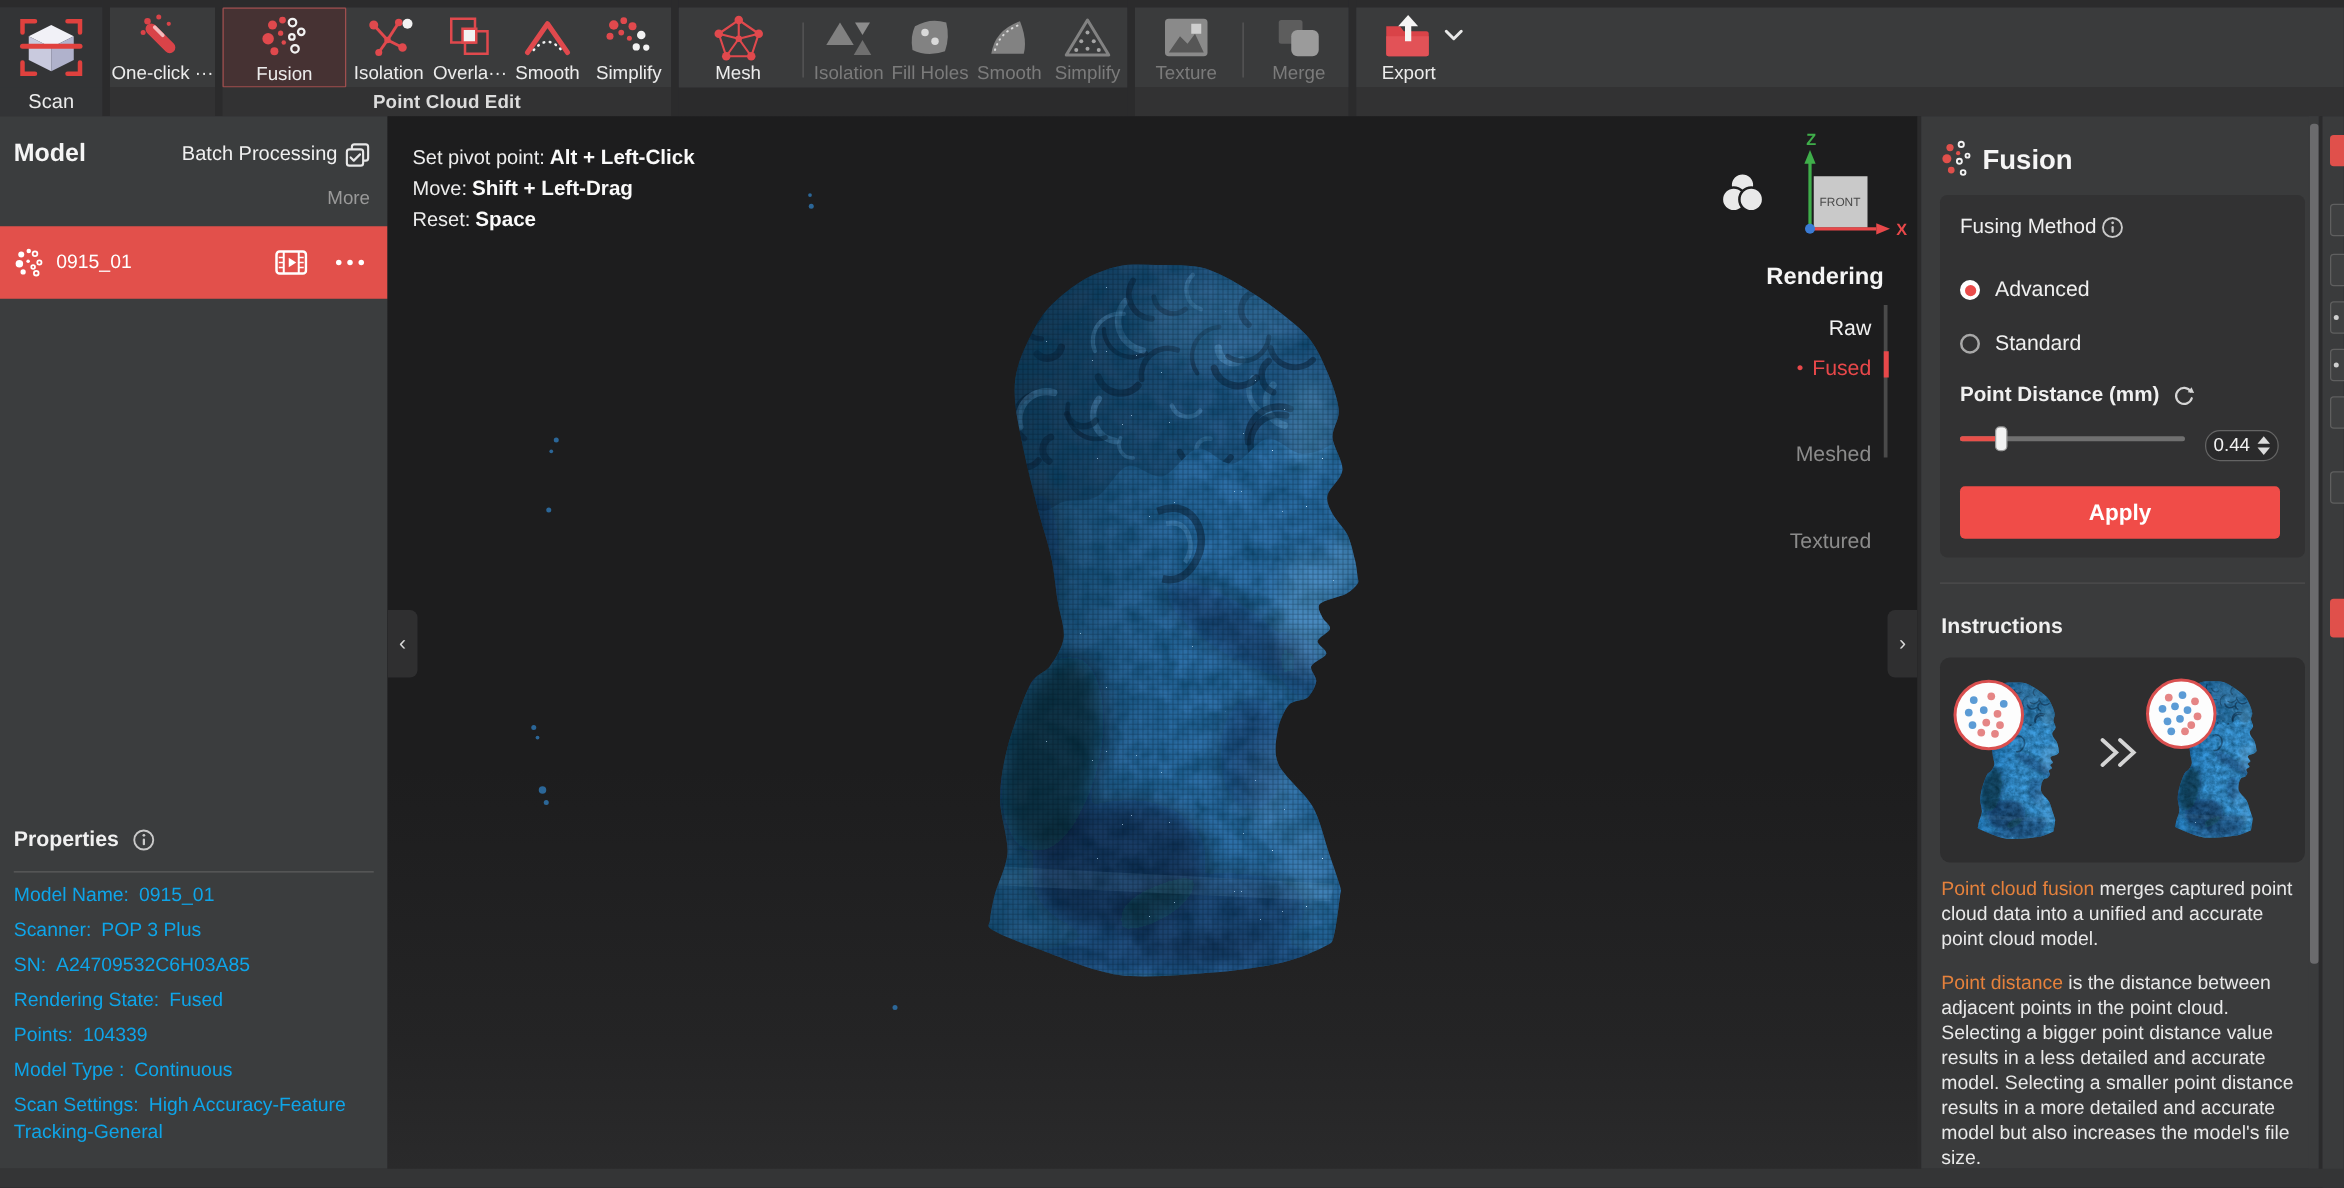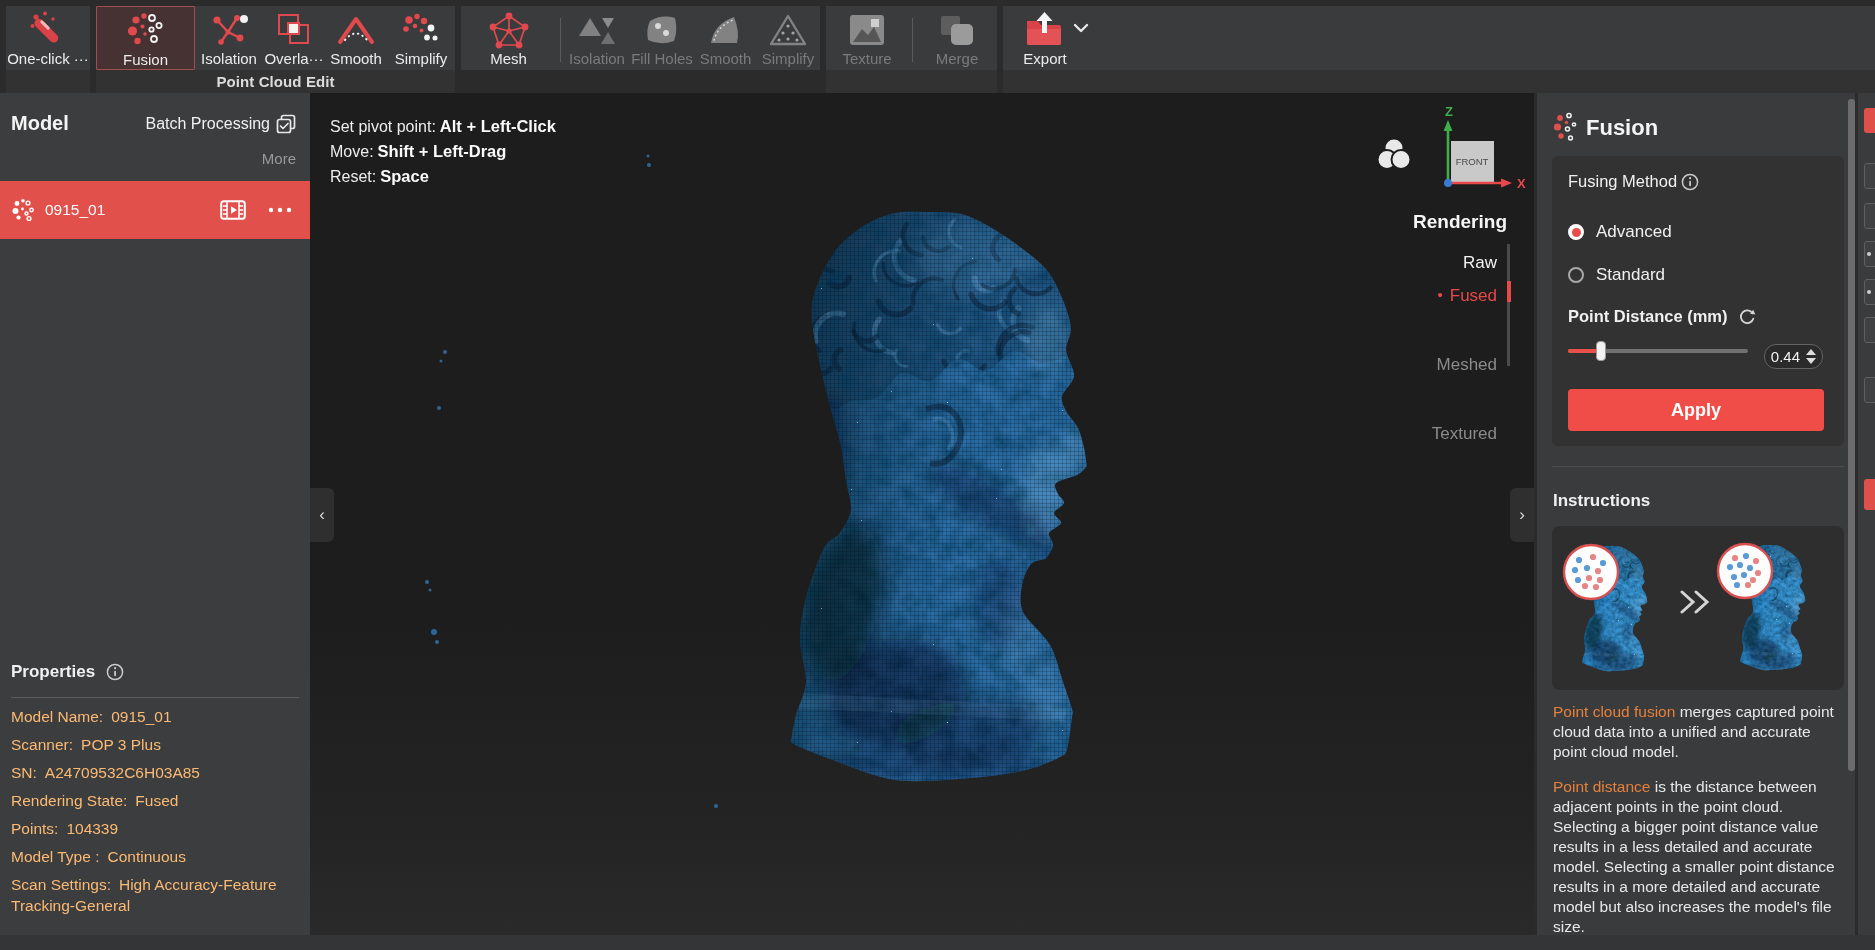--- a/index.html
+++ b/index.html
@@ -33,21 +33,21 @@
     font-size:16px; color:#f0f0f0; }
   #lp-more { position:absolute; right:14px; top:57px; font-size:15px; color:#9a9a9a; }
   #model-row { position:absolute; left:0; top:88px; width:310px; height:58px; background:#e2504b;
     display:flex; align-items:center; }
   #model-row .mr-name { color:#fff; font-size:15.5px; margin-left:9px; }
   #model-row .mr-right { margin-left:auto; display:flex; align-items:center; gap:22px; margin-right:18px; }
   #lp-props-title { position:absolute; left:11px; top:569px; font-size:17px; font-weight:bold; color:#f0f0f0;
     display:flex; align-items:center; gap:11px; }
   #lp-divider { position:absolute; left:11px; top:604px; width:288px; height:1px; background:#5d5d5d; }
   #lp-rows { position:absolute; left:11px; top:613px; width:292px; }
-  .prop-row { font-size:15.5px; color:#fdba74; line-height:21px; margin-bottom:7px; }
+  .prop-row { font-size:15.5px; color:#0ea5e9; line-height:21px; margin-bottom:7px; }
   .prop-row .pv { margin-left:8px; }
 
   
   #viewport { position:absolute; left:310px; top:93px; width:1224px; height:842px;
     background:linear-gradient(180deg,#1d1d1e 0%,#1d1d1e 62%,#242425 88%,#2a2a2b 100%); overflow:hidden; }
   #vp-sep-right { position:absolute; left:1534px; top:93px; width:3px; height:842px; background:#2b2b2c; }
   #vp-hints { position:absolute; left:20px; top:21px; font-size:16px; color:#ededed; }
   #vp-hints .hint { line-height:24px; }
   #vp-hints .hv { font-weight:bold; color:#fafafa; margin-left:4px; font-size:16.5px; }
   #gizmo { position:absolute; left:1060px; top:12px; width:180px; height:100px; }
@@ -118,20 +118,40 @@
   #bottom-bar { position:absolute; left:0; top:935px; width:1875px; height:15px; background:#343536; }
 
   svg { display:block; }
 </style>
 </head>
 <body>
 
 <div id="app">
 
   <header id="toolbar">
+      <div class="tb-block" id="scan-block">
+        <div class="tb-top"></div>
+        <div class="tb-row" style="justify-content: center; align-items: center;">
+          <div>
+            <svg width="52" height="50" viewBox="0 0 52 50">
+              <g stroke="#e0413e" stroke-width="3.6" fill="none" stroke-linecap="round">
+                <path d="M3,13 V4 H13"></path>
+                <path d="M39,4 H49 V13"></path>
+                <path d="M49,37 V46 H39"></path>
+                <path d="M13,46 H3 V37"></path>
+              </g>
+              <polygon points="26,7 44,16 26,25 8,16" fill="#f1f1f7"></polygon>
+              <polygon points="8,16 26,25 26,44 8,35" fill="#c9cade"></polygon>
+              <polygon points="44,16 26,25 26,44 44,35" fill="#b0b2cc"></polygon>
+              <rect x="1" y="22" width="50" height="4" rx="2" fill="#e0413e"></rect>
+            </svg>
+          </div>
+        </div>
+        <div class="tb-strip">Scan</div>
+      </div>
       <div class="tb-gap"></div>
       <div class="tb-block">
         <div class="tb-top"></div>
         <div class="tb-row">
           <div class="tb-item" style="width: 84px;">
             <div class="ico">
               <svg width="40" height="40" viewBox="0 0 40 40">
                 <rect x="14" y="6" width="9" height="30" rx="4.5" transform="rotate(-45 18 21)" fill="#d94348"></rect>
                 <rect x="15.5" y="9" width="3" height="12" rx="1.5" transform="rotate(-45 17 15)" fill="#f5b9bb"></rect>
                 <circle cx="8" cy="7" r="2.6" fill="#d94348"></circle>

